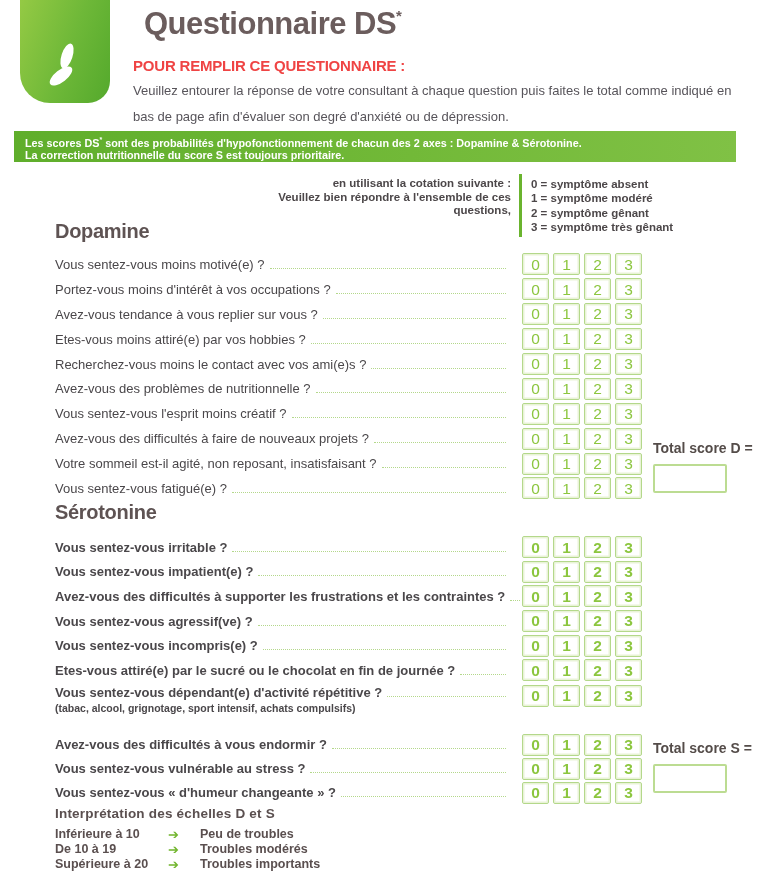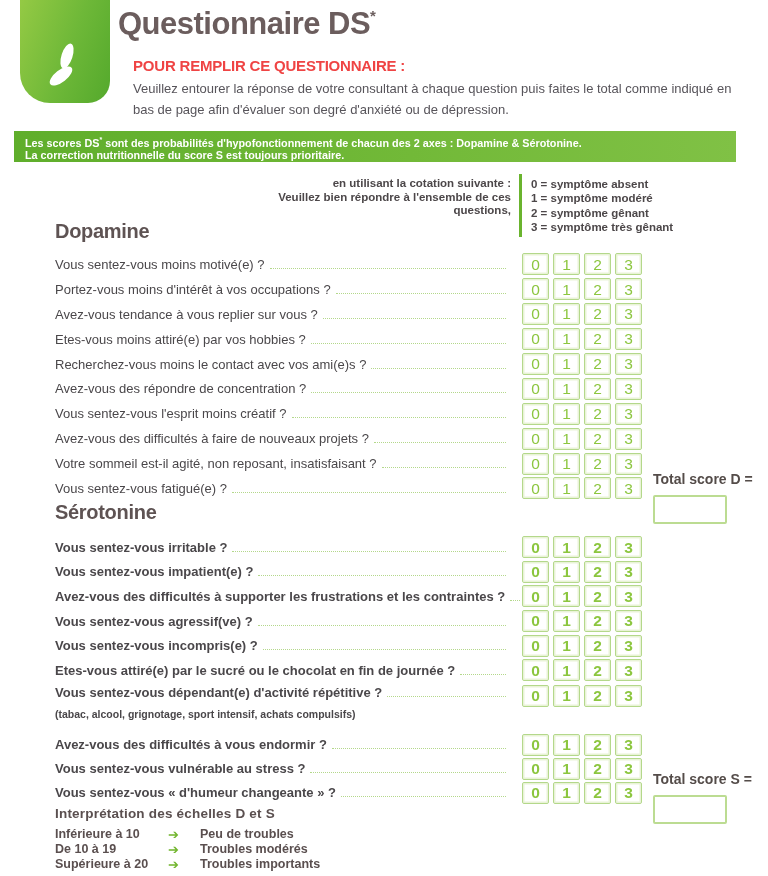--- a/index.html
+++ b/index.html
@@ -11,26 +11,26 @@
   .abs{position:absolute;}
 
   
   .logo{
     left:20px;top:-14px;width:90px;height:117px;
     background:linear-gradient(110deg,#97cb45 0%,#6eb838 55%,#54a92c 100%);
     border-radius:10px 12px 22px 30px;
   }
   .logo svg{position:absolute;left:0;top:0;}
   .page-title{
-    left:118px;top:6px;font-size:31px;font-weight:bold;color:#6b5d5d;
+    left:144px;top:6px;font-size:31px;font-weight:bold;color:#6b5d5d;
     letter-spacing:-0.5px;white-space:nowrap;
   }
   .page-title sup{font-size:15px;position:relative;top:-2px;}
   .howto-heading{left:133px;top:57px;font-size:15px;font-weight:bold;color:#ef4444;letter-spacing:-0.2px;}
-  .howto-text{left:133px;top:78px;width:612px;font-size:13px;line-height:21px;color:#57545a;}
+  .howto-text{left:133px;top:78px;width:612px;font-size:13px;line-height:26px;color:#57545a;}
 
   
   .banner{
     left:14px;top:131px;width:711px;height:25px;
     padding:3px 0 3px 11px;
     background:linear-gradient(90deg,#5fae2b 0%,#72b938 55%,#80c145 100%);
     color:#ffffff;font-weight:bold;font-size:10.8px;line-height:12.6px;
   }
   .banner sup{font-size:7px;}
 
@@ -51,32 +51,32 @@
   .q-row{display:flex;align-items:center;}
   #sec0 .q-row{height:24.9px;}
   #sec1 .q-row{height:24.6px;}
   #sec1 .q-row.has-note{height:38px;align-items:flex-start;padding-top:2px;box-sizing:border-box;}
   #sec1 .q-row:nth-child(n+8){height:24px;}
   #sec1 .q-row:nth-child(8){margin-top:12px;}
   .q-col{flex:1;min-width:0;}
   .q-line{display:flex;align-items:baseline;}
   .q-text{font-size:13px;color:#4a474a;white-space:nowrap;}
   .leader{flex:1;border-bottom:1.5px dotted #b4d88b;margin:0 0 3px 5px;min-width:10px;}
-  .q-note{font-size:10.5px;color:#4a474a;margin-top:8px;}
+  .q-note{font-size:10.5px;color:#4a474a;margin-top:2px;}
   .boxes{display:flex;gap:4px;margin-left:16px;flex:0 0 auto;}
   .has-note .boxes{margin-top:0;}
   .score-box{
     width:25px;height:20px;border:1.5px solid #b4d88b;border-radius:2px;
     background:#ffffff;box-shadow:inset 0 0 0 1.5px #e9f3d7;
     display:flex;align-items:center;justify-content:center;
     color:#8cc63f;font-size:15.5px;line-height:1;
   }
 
   
-  .total{width:112px;margin-top:31px;}
+  .total{width:112px;}
   #total-d{left:653px;top:439px;}
   #total-s{left:653px;top:739px;}
   .total-label{font-size:14px;font-weight:bold;color:#544c49;line-height:18px;white-space:nowrap;}
   .total-box{margin-top:7px;width:70px;height:25px;border:2px solid #bcdc92;border-radius:2px;background:#fff;}
 
   
   #interp{left:55px;top:806px;}
   .interp-title{font-size:13.5px;font-weight:bold;color:#5a4f4f;letter-spacing:0.2px;}
   .interp-rows{margin-top:6px;display:grid;grid-template-columns:113px 32px auto;
     font-size:12.5px;font-weight:bold;color:#5a4f4f;line-height:15.2px;}
@@ -182,21 +182,21 @@
         <div class="boxes">
           <div class="score-box">0</div>
           <div class="score-box">1</div>
           <div class="score-box">2</div>
           <div class="score-box">3</div>
         </div>
       </div>
       <div class="q-row">
         <div class="q-col">
           <div class="q-line">
-            <span class="q-text">Avez-vous des répondre de concentration ?</span>
+            <span class="q-text">Avez-vous des problèmes de nutritionnelle ?</span>
             <span class="leader"></span>
           </div>
         </div>
         <div class="boxes">
           <div class="score-box">0</div>
           <div class="score-box">1</div>
           <div class="score-box">2</div>
           <div class="score-box">3</div>
         </div>
       </div>

